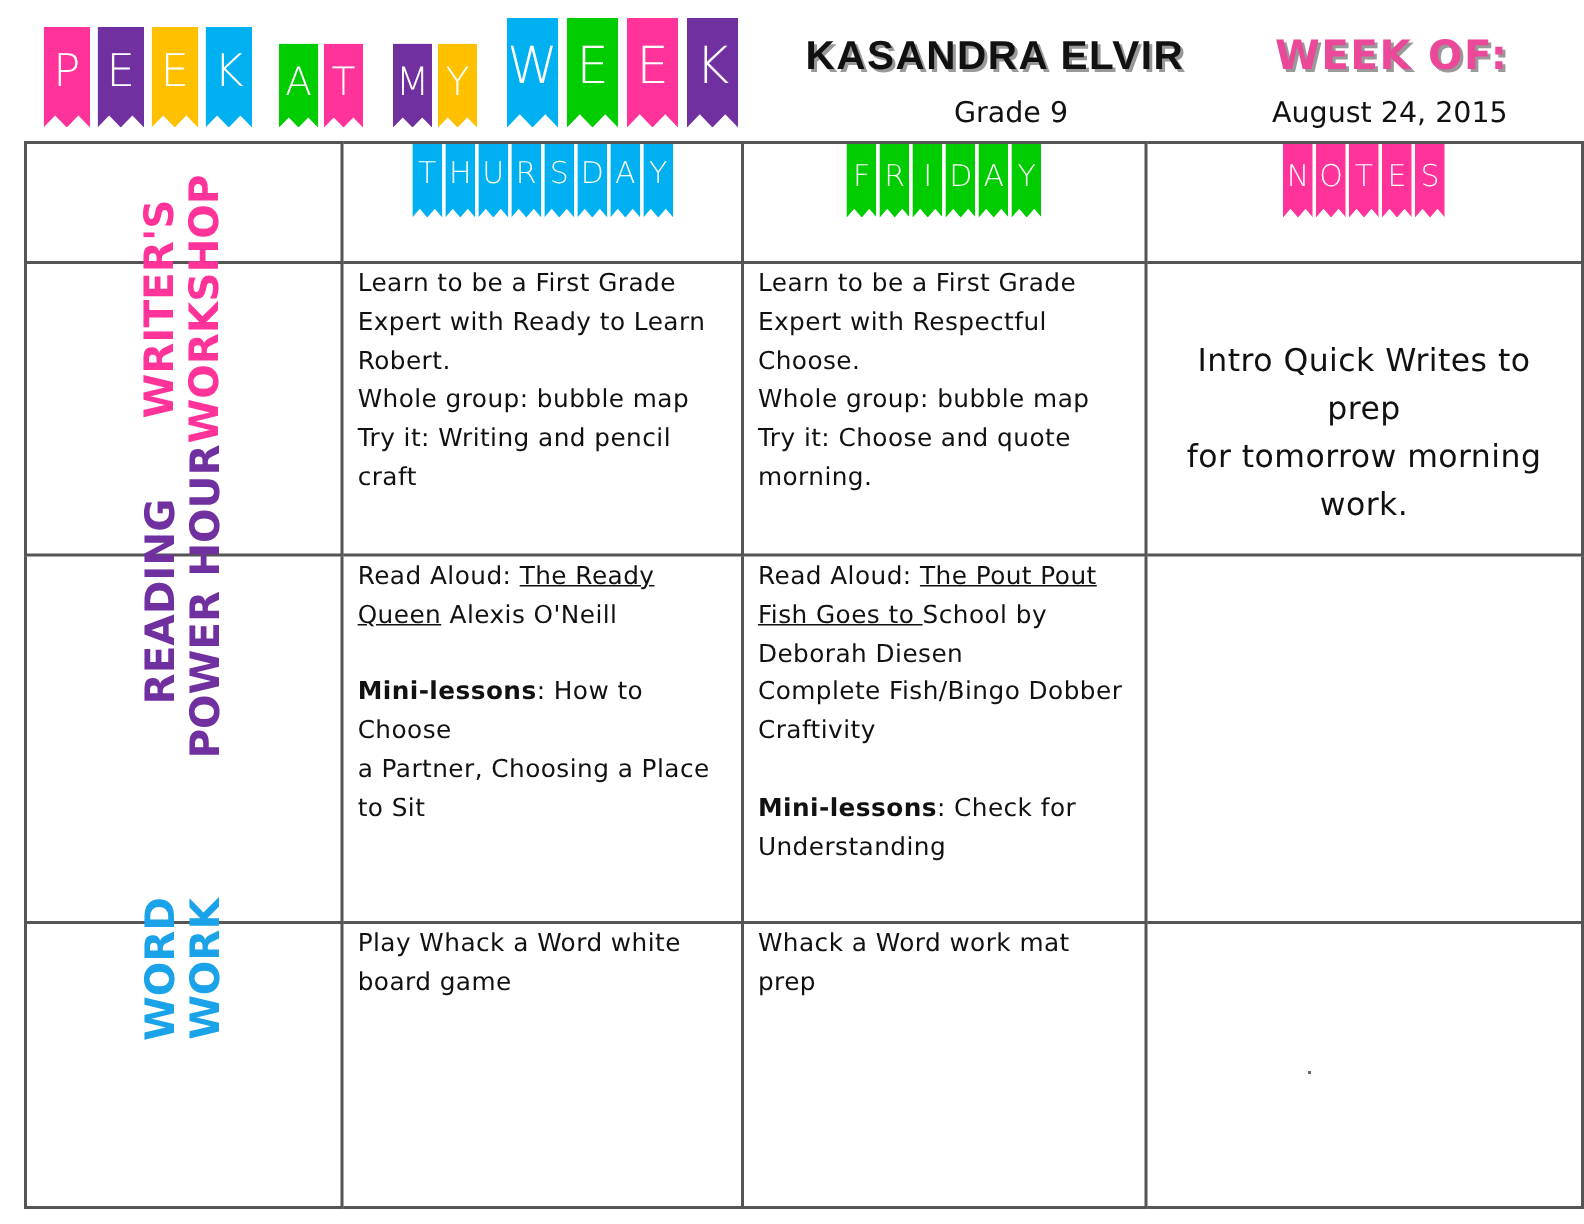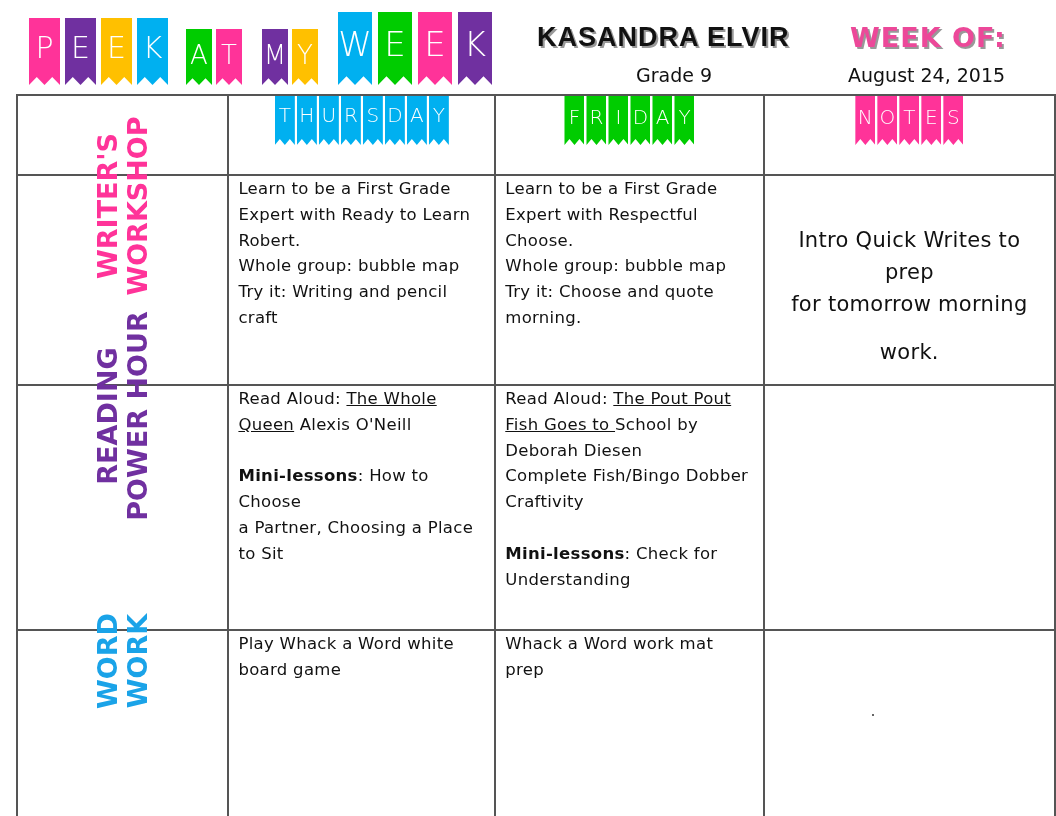--- a/index.html
+++ b/index.html
@@ -157,37 +157,37 @@
         <p>Choose.</p>
         <p>Whole group: bubble map</p>
         <p>Try it: Choose and quote</p>
         <p>morning.</p>
       </div>
     </td>
     <td>
       <div class="notes-text">
         <p style="margin:0">Intro Quick Writes to prep</p>
         <p style="margin:0">for tomorrow morning</p>
-        <p style="margin:16px">work.</p>
+        <p style="margin:0">work.</p>
       </div>
     </td>
   </tr>
 
   <tr class="r2">
     <td>
       <div class="subject">
         <div class="subject-inner" style="color:#7030a0;font-size:27px">
           <div>READING</div>
           <div>POWER HOUR</div>
         </div>
       </div>
     </td>
     <td>
       <div class="cell-text">
-        <p><span>Read Aloud: </span><span class="u">The Whole</span></p>
+        <p><span>Read Aloud: </span><span class="u">The Ready</span></p>
         <p><span class="u">Queen</span><span> Alexis O'Neill</span></p>
         <div class="blank"></div>
         <p><span class="b">Mini-lessons</span><span>: How to Choose</span></p>
         <p>a Partner, Choosing a Place</p>
         <p>to Sit</p>
       </div>
     </td>
     <td>
       <div class="cell-text">
         <p><span>Read Aloud: </span><span class="u">The Pout Pout</span></p>

